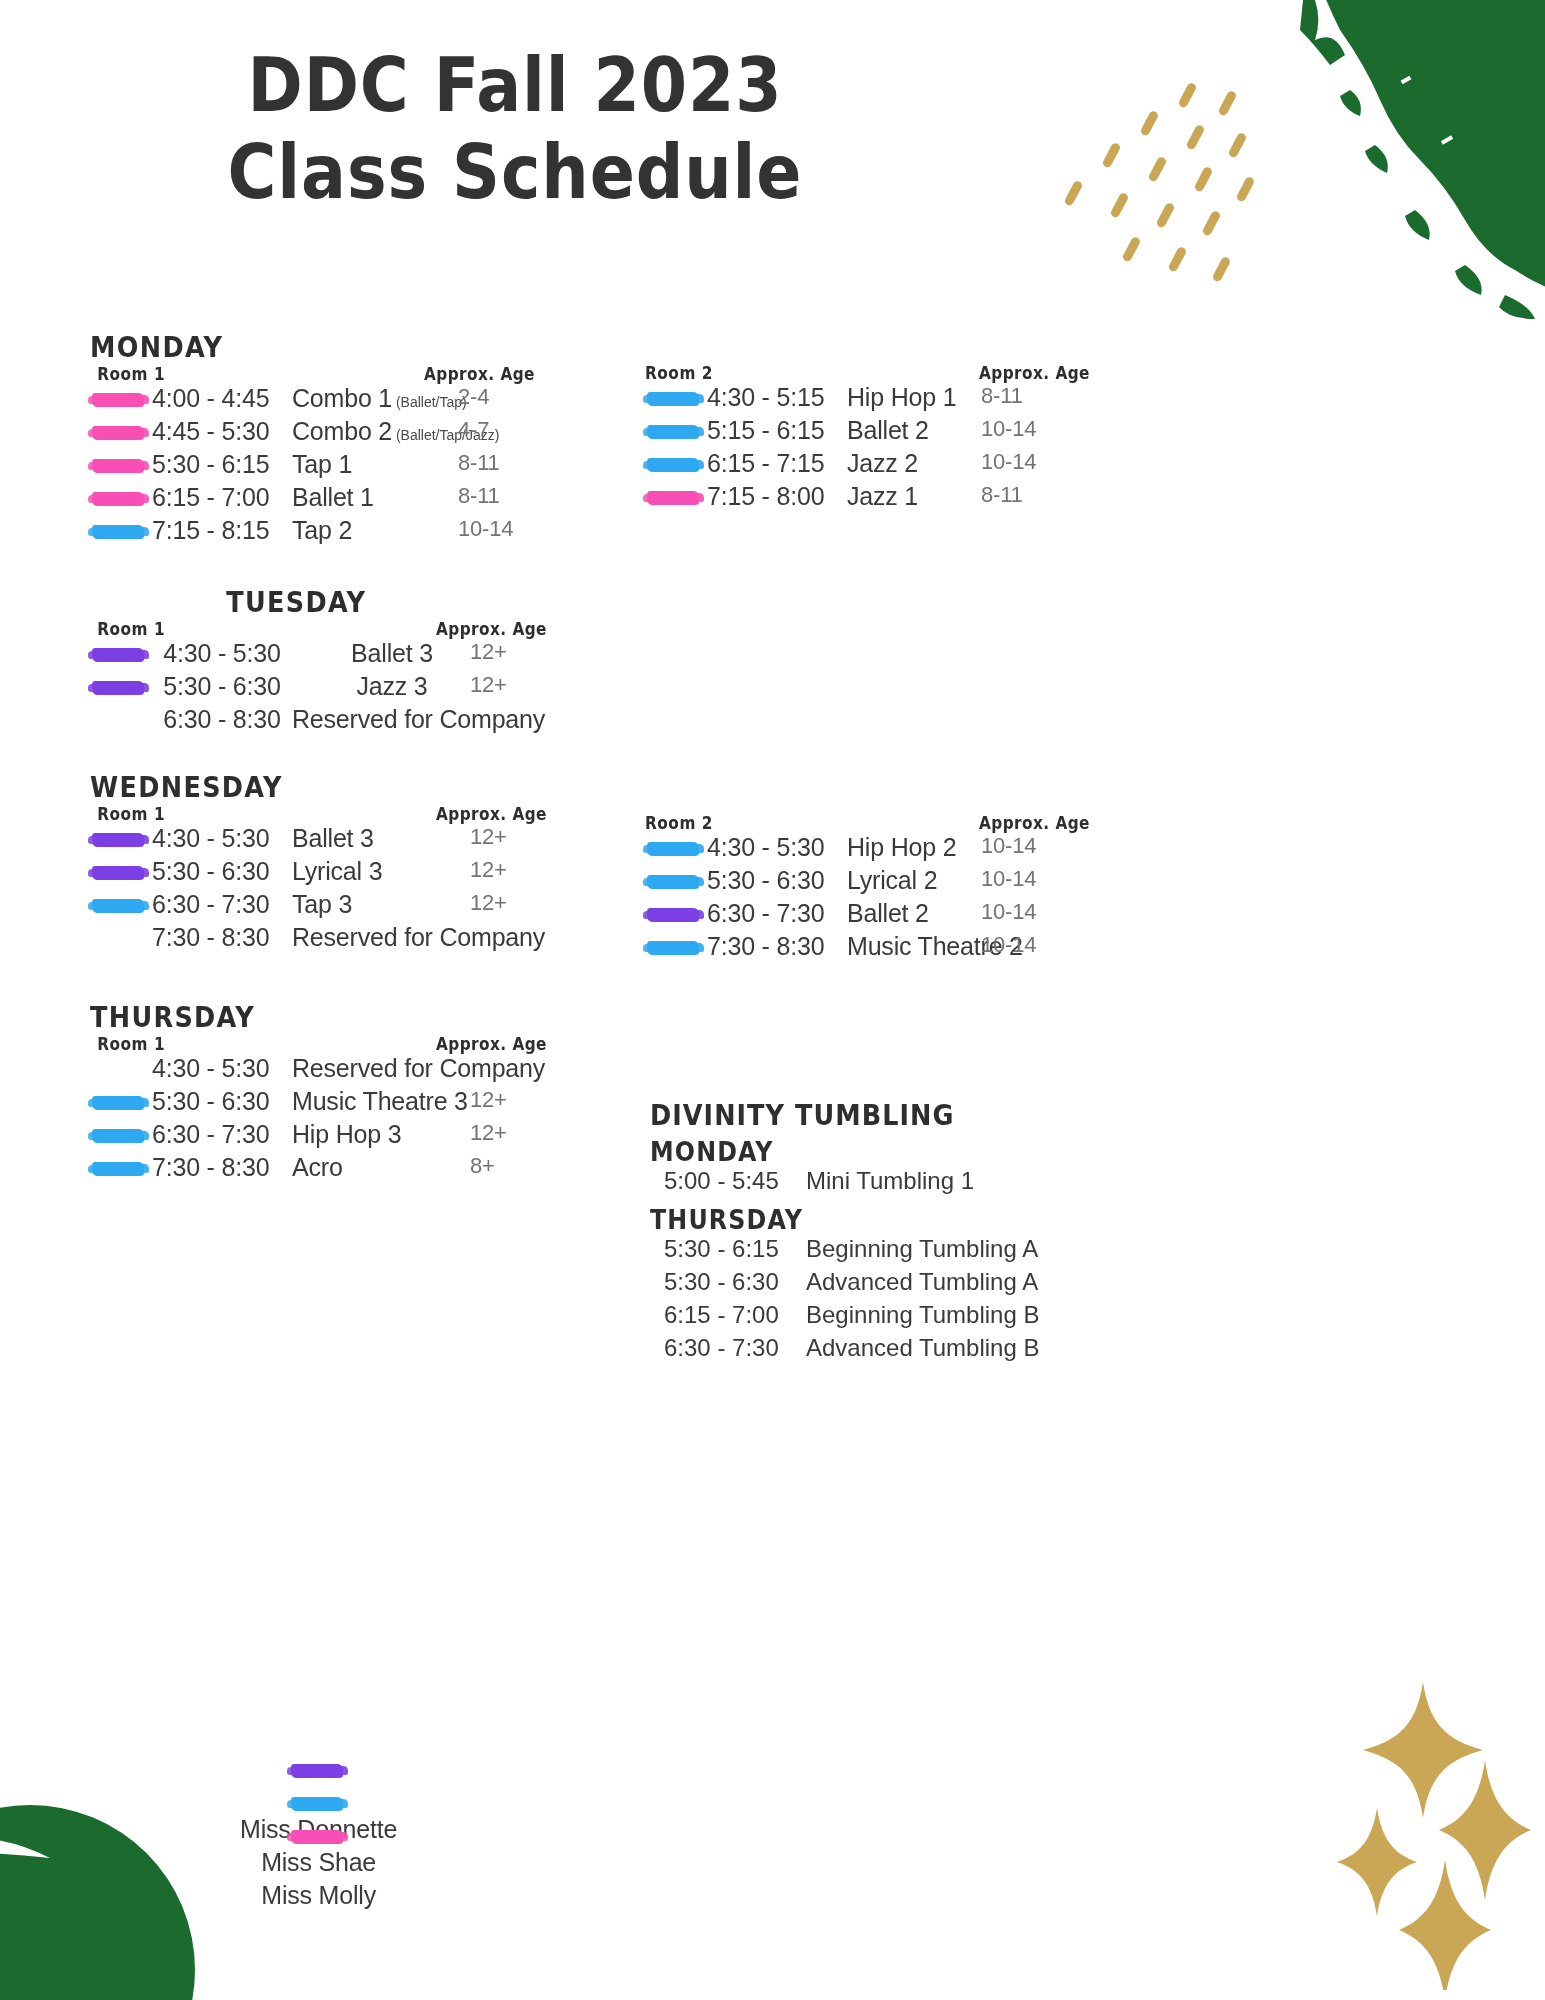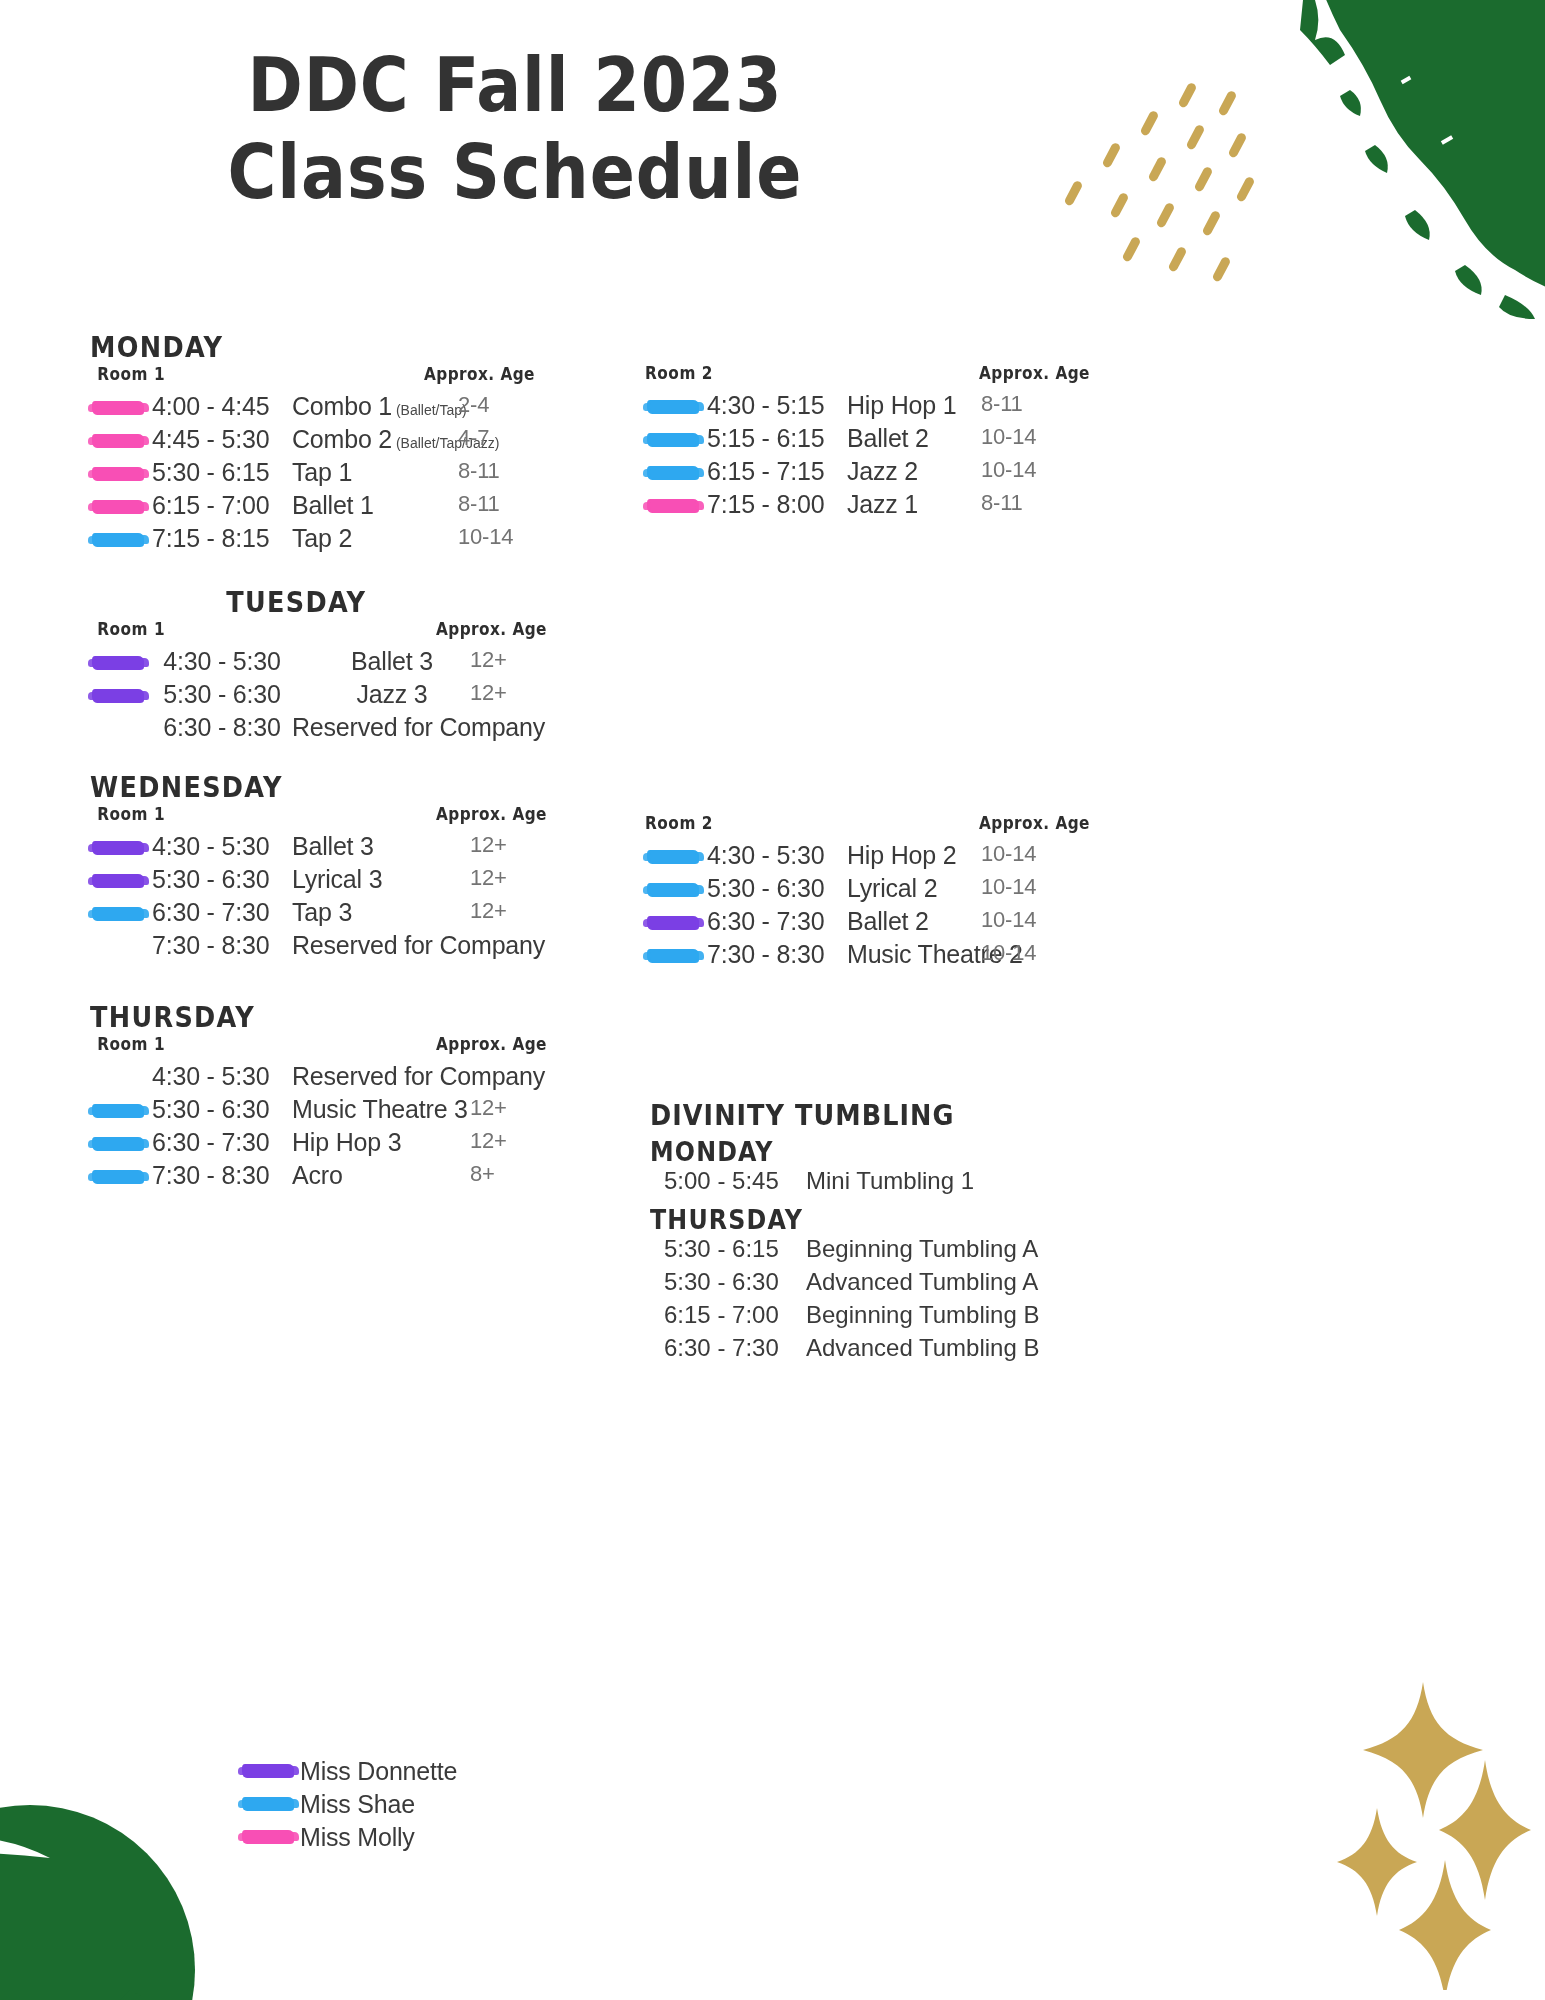--- a/index.html
+++ b/index.html
@@ -70,21 +70,21 @@
     letter-spacing: 0.5px;
     color: #2e2e2e;
     transform: scaleX(0.9);
     transform-origin: left center;
     white-space: nowrap;
   }
 
   
   .block { position: absolute; }
 
-  .rows { position: relative; margin-top: 8px; }
+  .rows { position: relative; margin-top: 0; }
 
   .row {
     display: flex;
     align-items: baseline;
     height: 33px;
     white-space: nowrap;
   }
 
   .swatch-cell {
     width: 62px;
@@ -179,20 +179,21 @@
     padding-left: 14px;
   }
   .tumb-row .t-time { flex: 0 0 142px; }
 
   
   #legend { position: absolute; left: 240px; top: 1755px; }
   .leg-row {
     display: flex;
     align-items: center;
     height: 33px;
+    flex-direction: column;
   }
   .leg-sw-cell { width: 60px; flex: 0 0 60px; position: relative; height: 33px; }
   .leg-label {
     font-size: 25px;
     color: #3a3a3a;
     letter-spacing: -0.2px;
   }
 </style>
 </head>
 <body>

